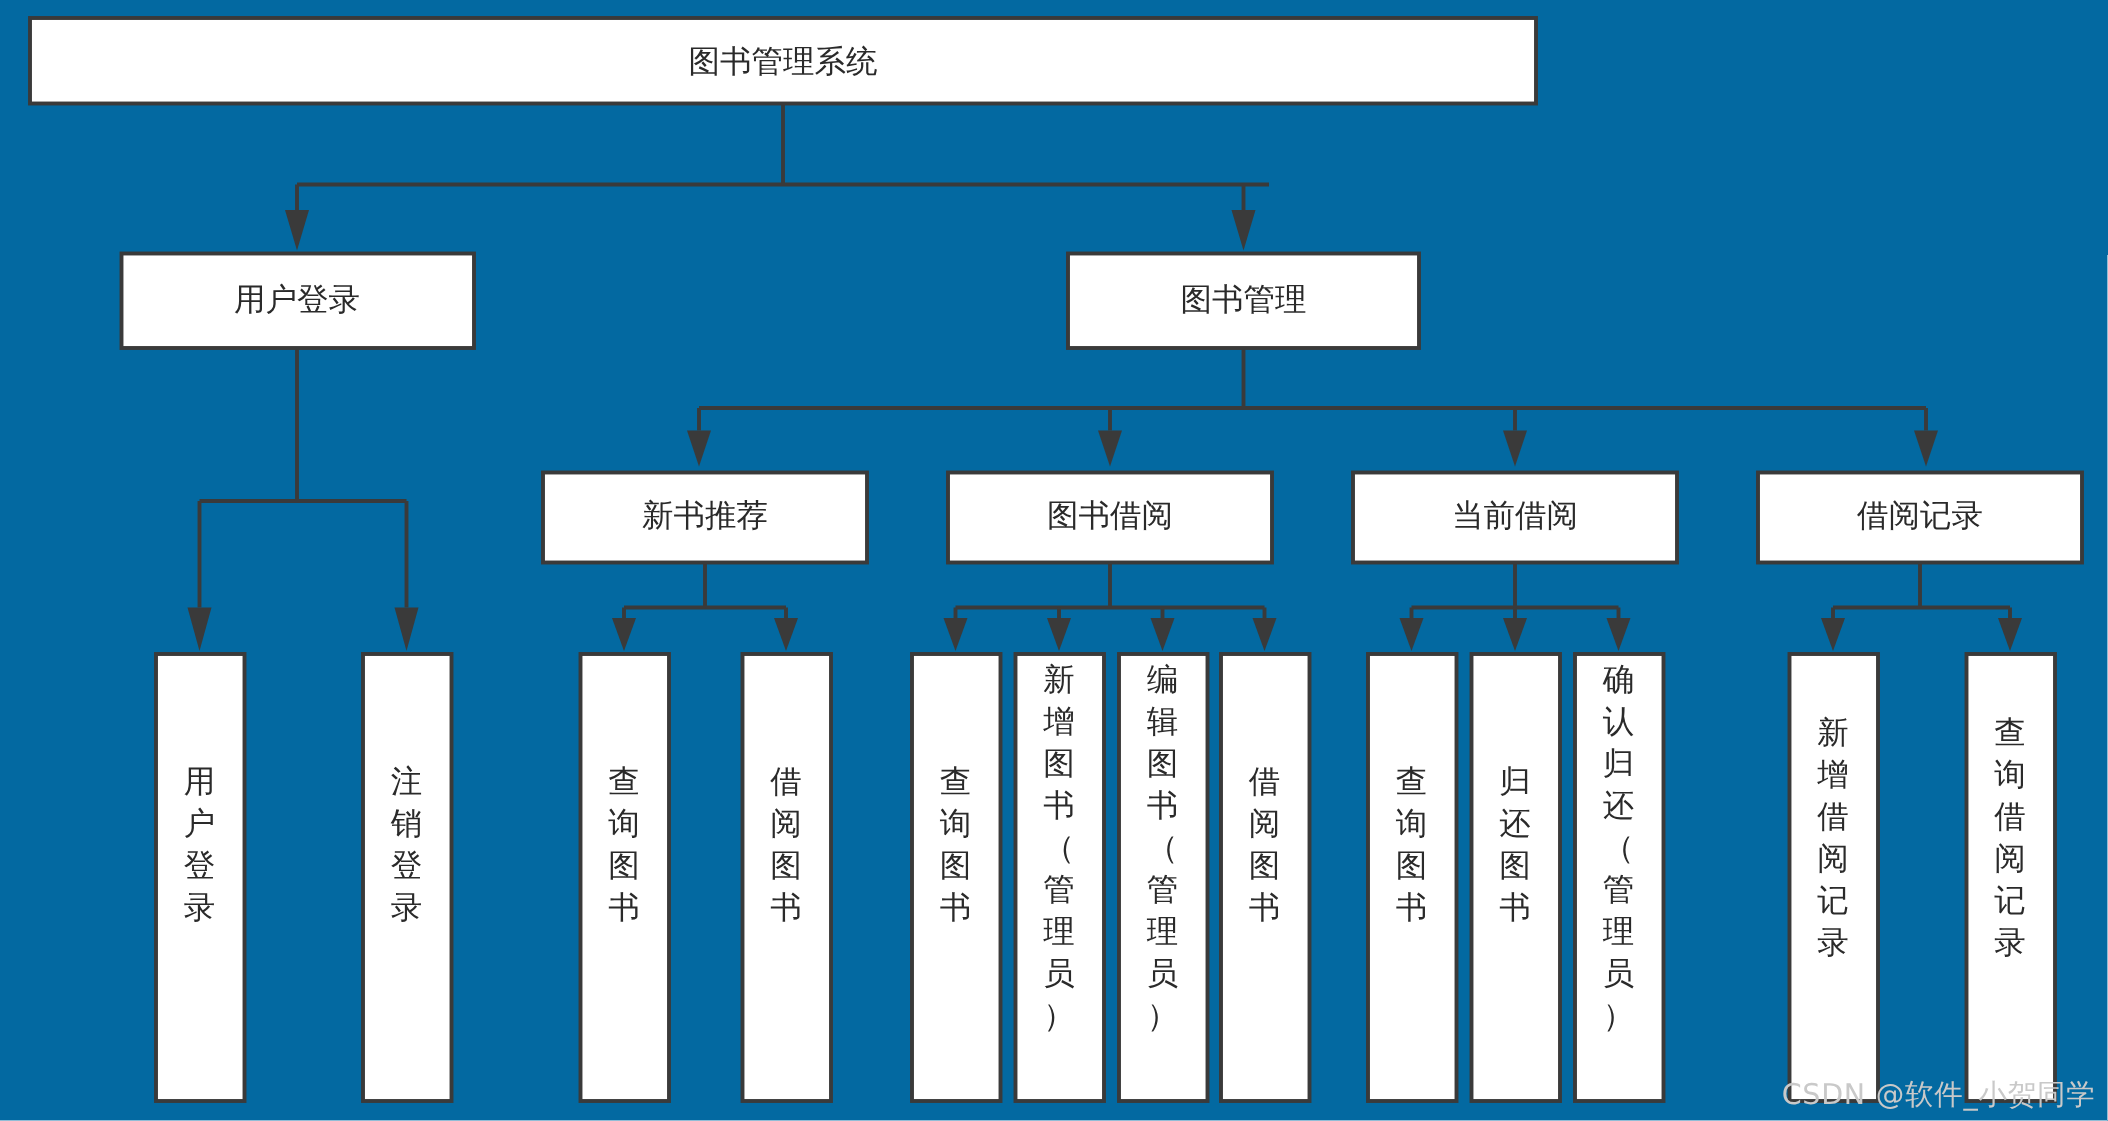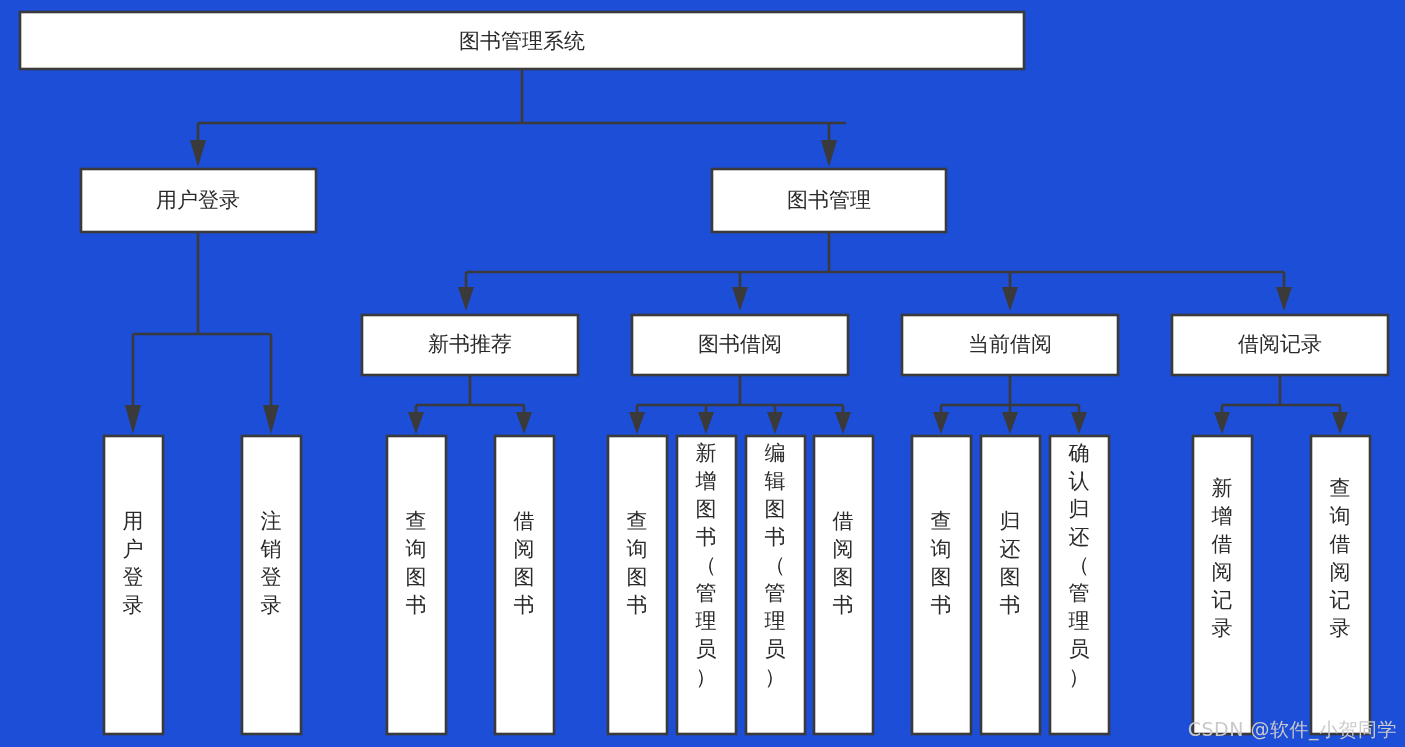--- a/index.html
+++ b/index.html
@@ -7,21 +7,21 @@
     padding: 0;
     background: #ffffff;
   }
   body {
     font-family: "DejaVu Sans", "Liberation Sans", sans-serif;
   }
   #diagram-root {
     position: relative;
     width: 1405px;
     height: 747px;
-    background: #1d4ed8;
+    background: #0369a1;
     overflow: hidden;
   }
   svg#flow {
     position: absolute;
     left: 0;
     top: 0;
     width: 1405px;
     height: 747px;
     display: block;
   }

